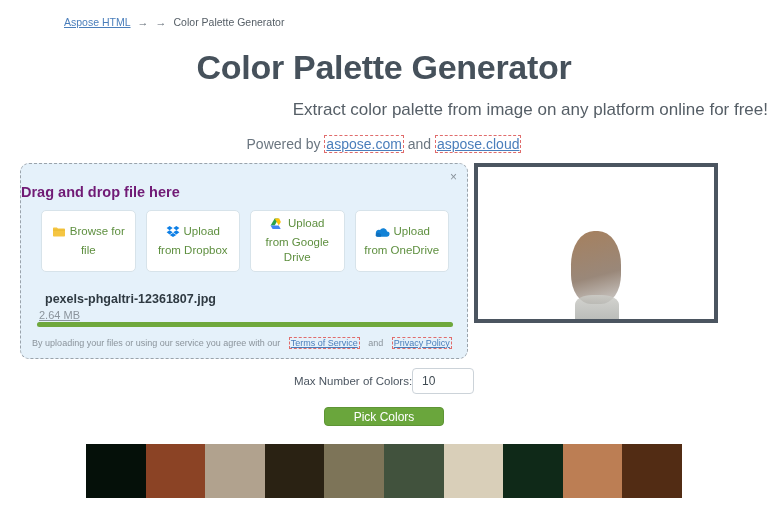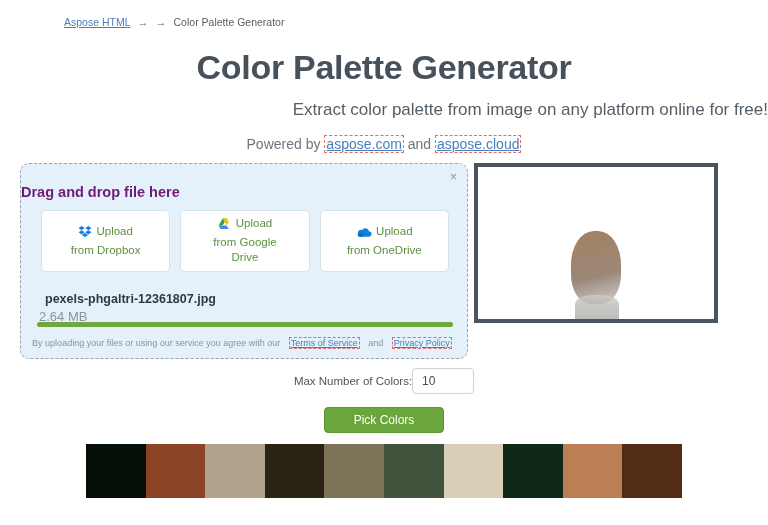--- a/index.html
+++ b/index.html
@@ -71,21 +71,21 @@
   }
   .up-inner { font-size: 11.5px; color: #5e8f3f; line-height: 1.35; }
   .up-inner .ico { display: inline-block; vertical-align: -3px; margin-right: 4px; }
 
   .file-name {
     position: absolute; left: 18px; top: 128px;
     font-size: 12.5px; font-weight: bold; color: #2f3a42; padding-left: 6px;
   }
   .file-size {
     position: absolute; left: 18px; top: 145px;
-    font-size: 13px; color: #8b949c;
+    font-size: 11px; color: #8b949c; text-decoration: underline;
   }
   .pbar {
     position: absolute; left: 16px; top: 158px;
     width: 416px; height: 5px; background: #cfe0ec; border-radius: 3px;
   }
   .pbar-fill { width: 100%; height: 100%; background: #6fa83c; border-radius: 3px; }
   .terms {
     position: absolute; top: 174px; left: 0; width: 448px;
     text-align: center; font-size: 9px; color: #8b949c;
   }
@@ -133,21 +133,21 @@
   }
   .maxlabel { font-size: 11.5px; color: #4b5560; }
   .maxinput {
     width: 62px; height: 26px; border: 1px solid #ccd3d9; border-radius: 4px;
     background: #fff; font-size: 12px; color: #3f4a52;
     font-family: "Liberation Sans", sans-serif;
     padding: 3px 9px;
   }
   .pickbtn {
     position: absolute; top: 407px; left: 50%; transform: translateX(-50%);
-    width: 120px; height: 26px;
+    width: 120px; height: 19px;
     background: #6aa63c; border: 1px solid #5e9535; border-radius: 4px;
     color: #fff; font-size: 12px; cursor: pointer;
     font-family: "Liberation Sans", sans-serif;
   }
 
   
   .palette {
     position: absolute; left: 86px; top: 444px;
     width: 596px; height: 54px; display: flex;
   }
@@ -180,20 +180,31 @@
     <span>and</span>
     <span class="pw-link">aspose.cloud</span>
   </div>
 
   <div class="dropzone">
     <div class="dz-close">×</div>
     <div class="dz-title">Drag and drop file here</div>
 
     <div class="dz-buttons">
 
+      <div class="up-btn">
+        <div class="up-inner">
+          <span class="ico">
+            <svg width="14" height="12" viewBox="0 0 14 12">
+                <path d="M1 2.2a.8.8 0 0 1 .8-.8h3.1l1.1 1.2h6.2a.8.8 0 0 1 .8.8v6.4a.8.8 0 0 1-.8.8H1.8a.8.8 0 0 1-.8-.8z" fill="#f5c542"></path>
+                <path d="M1 3.6h12v1H1z" fill="#e8b92f"></path>
+              </svg>
+          </span><span>Browse for</span><br>
+          <span>file</span>
+        </div>
+      </div>
 
       <div class="up-btn">
         <div class="up-inner">
           <span class="ico">
             <svg width="14" height="13" viewBox="0 0 14 13">
                 <path d="M3.6 1L0.6 3.1l3 2.1 3.1-2.1z" fill="#0d7fe6"></path>
                 <path d="M10.4 1L7.3 3.1l3.1 2.1 3-2.1z" fill="#0d7fe6"></path>
                 <path d="M0.6 7.3l3 2.1 3.1-2.1-3.1-2.1z" fill="#0d7fe6"></path>
                 <path d="M10.4 5.2L7.3 7.3l3.1 2.1 3-2.1z" fill="#0d7fe6"></path>
                 <path d="M3.7 10.1l3.3 2 3.3-2-3.3-2z" fill="#0d7fe6"></path>

